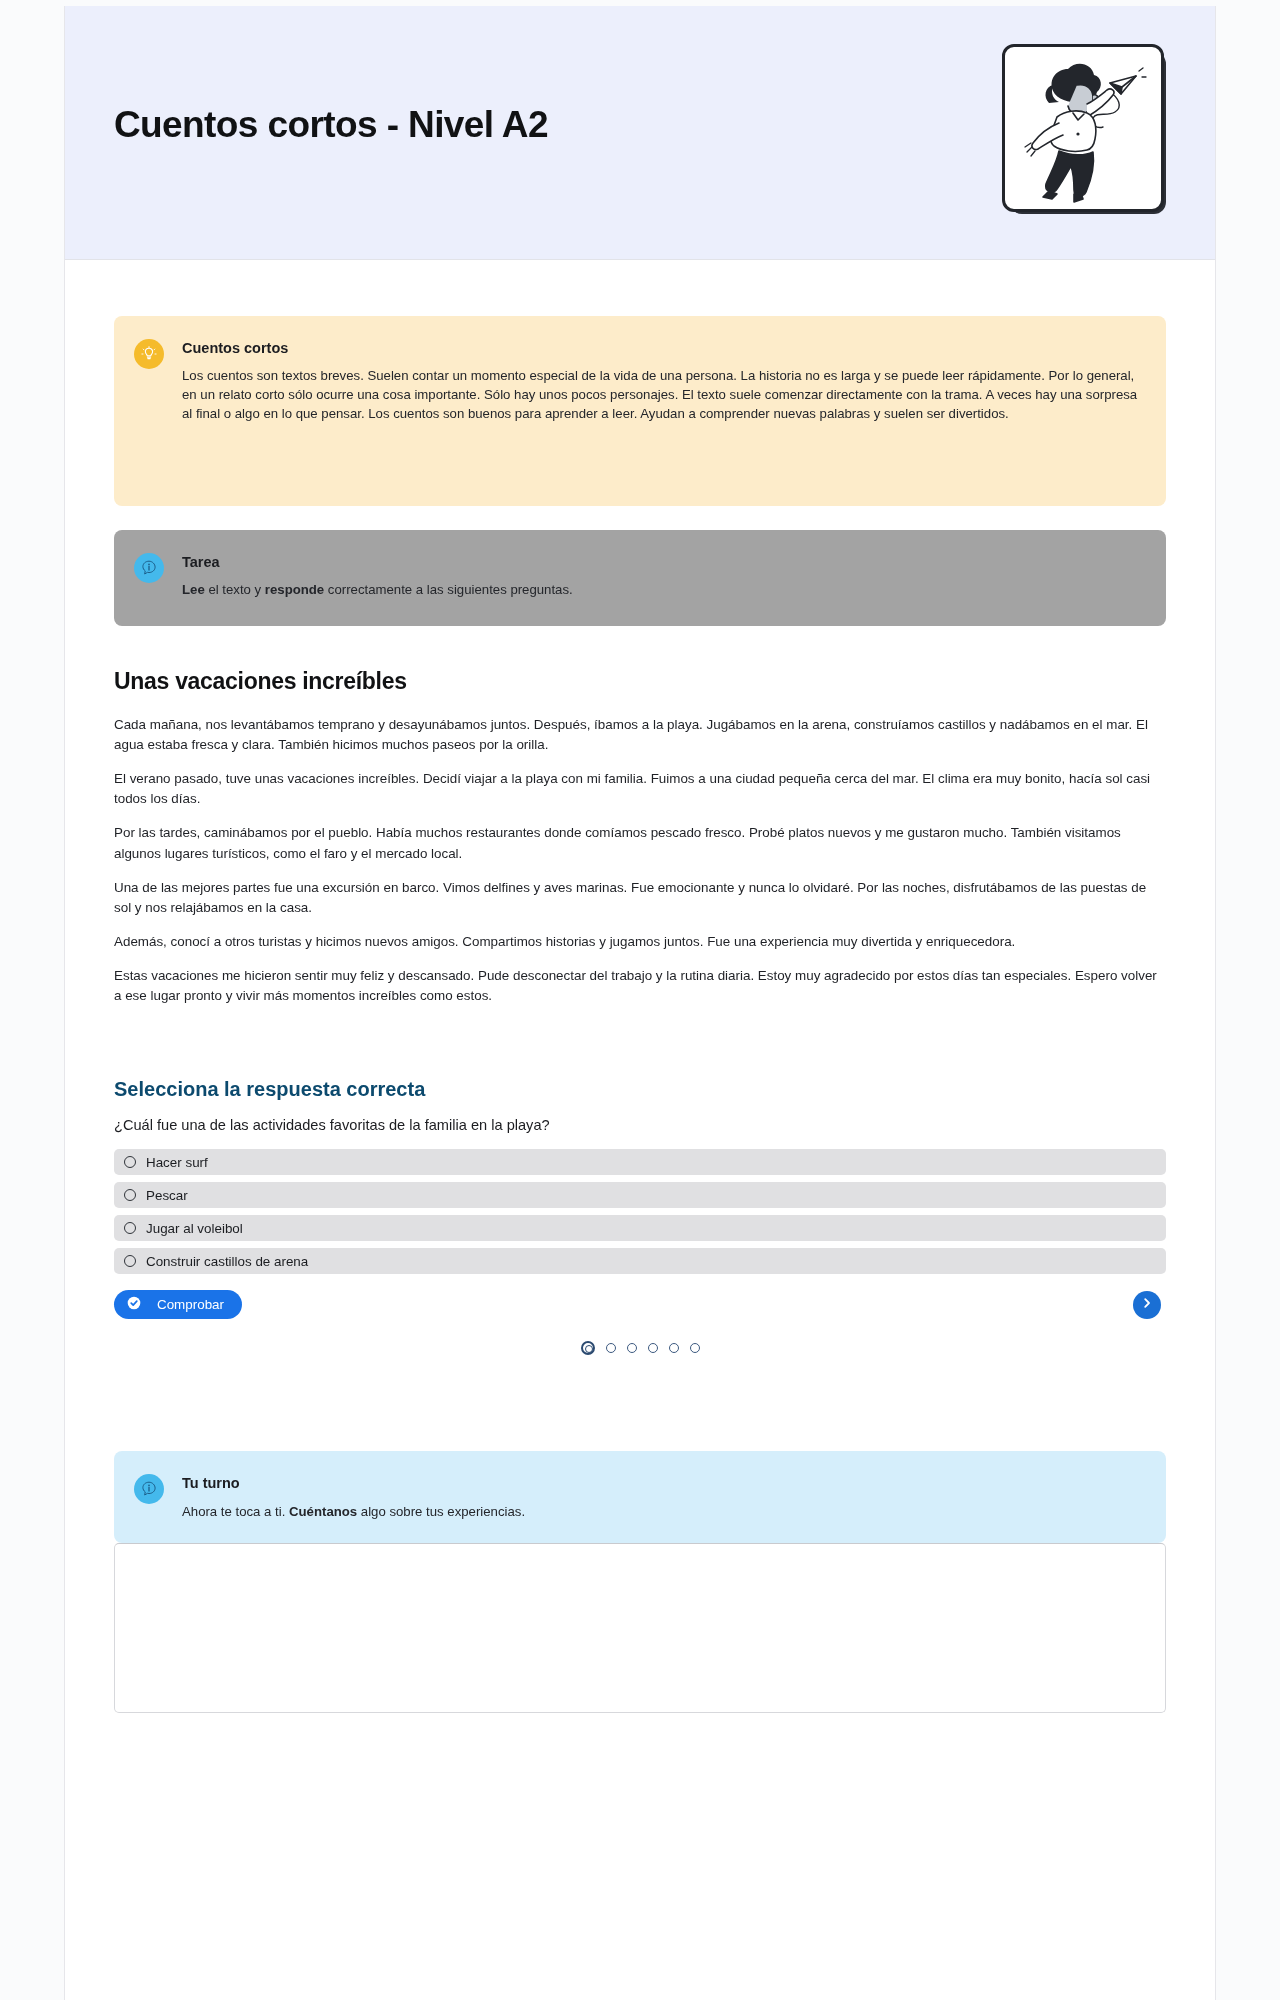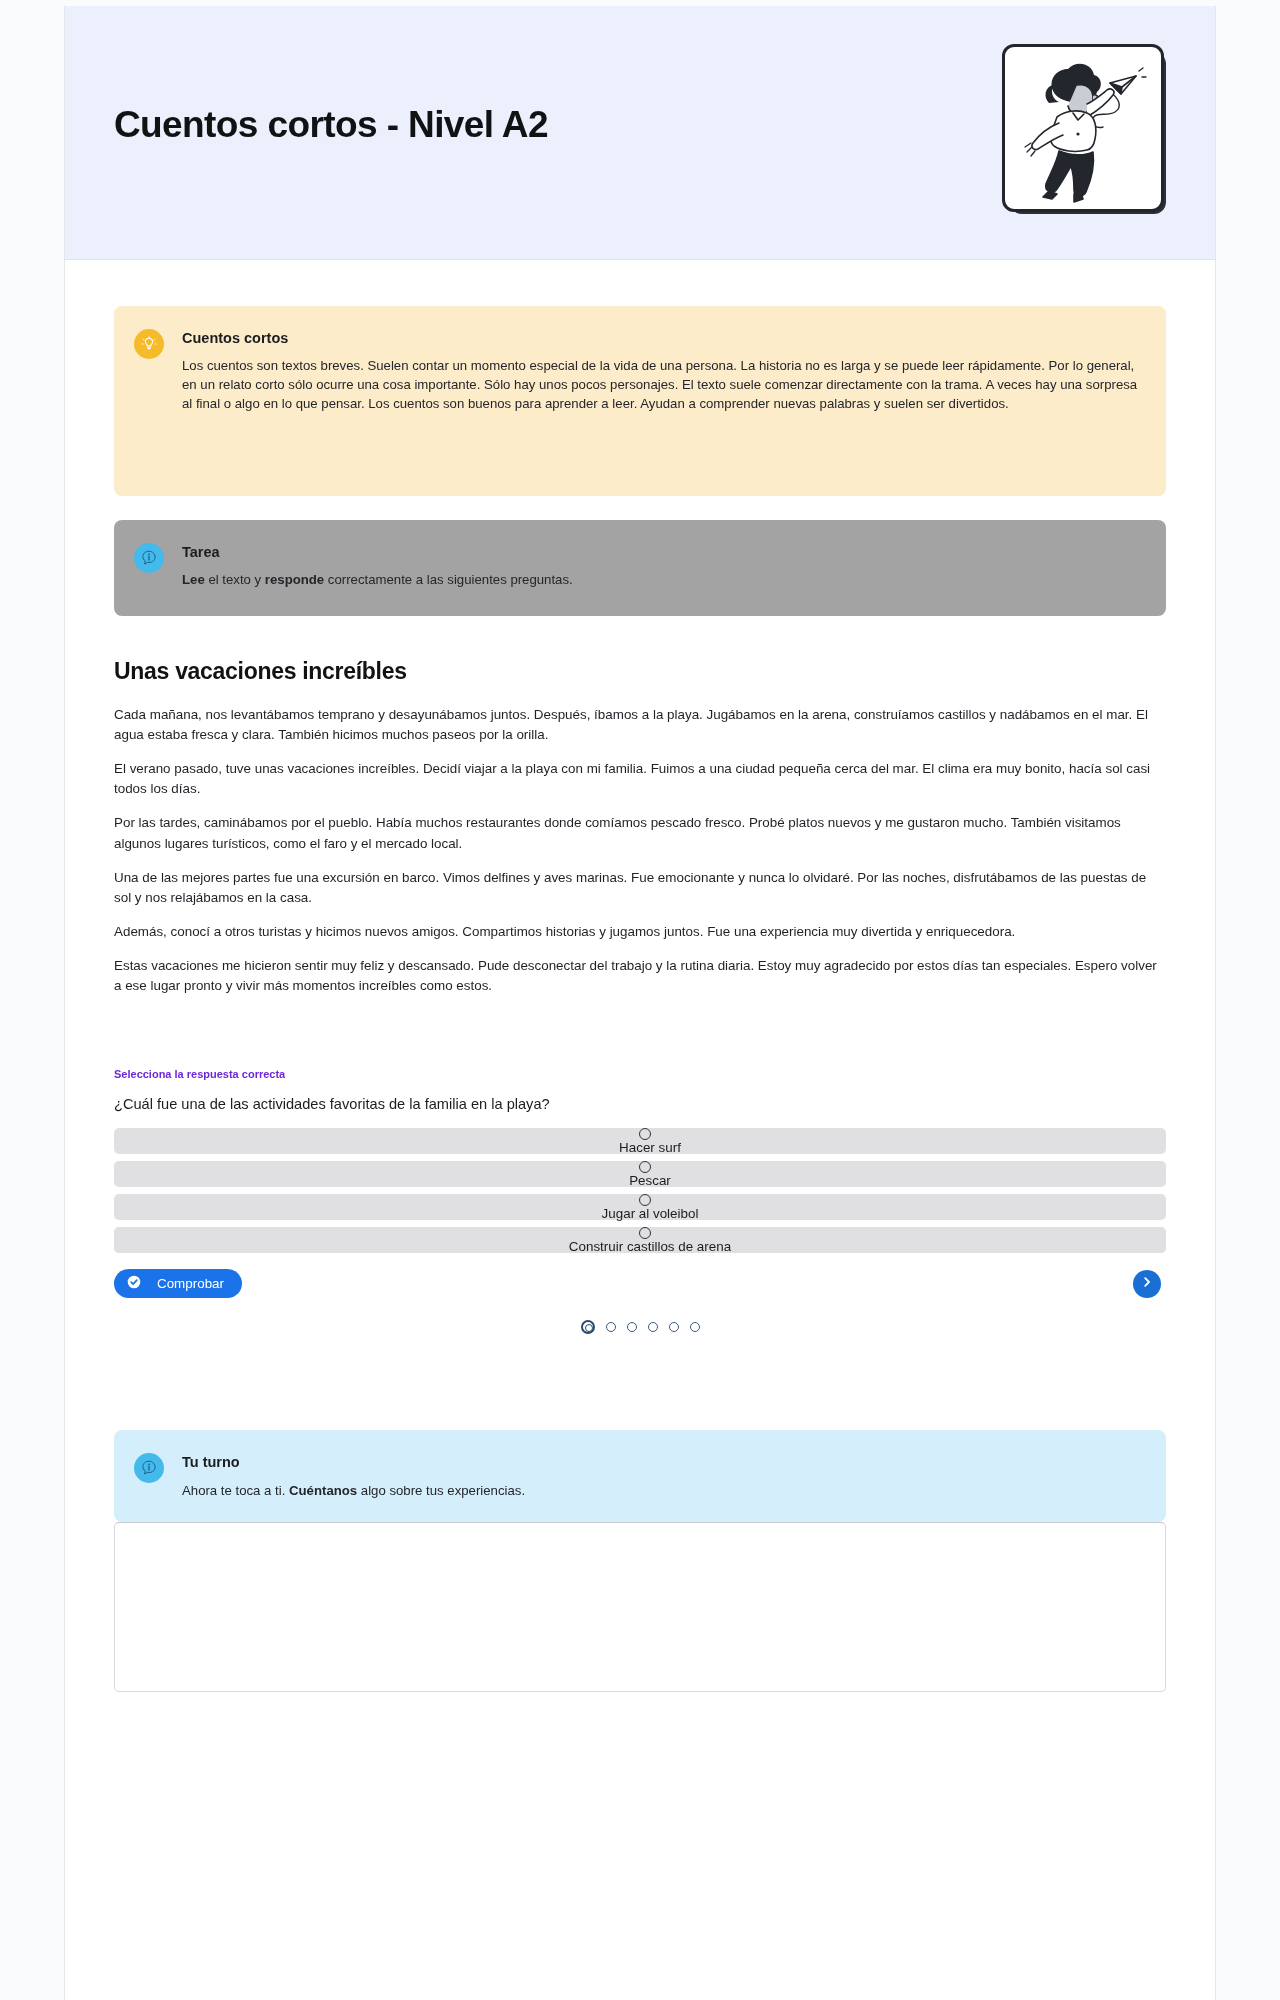--- a/index.html
+++ b/index.html
@@ -75,21 +75,21 @@
     background: #ffffff;
     border: 3px solid #22252b;
     border-radius: 12px;
     overflow: hidden;
   }
   .illus-card svg { display:block; }
 
   
   .body-wrap {
     position: relative;
-    padding: 8px 49px;
+    padding: 18px 49px;
   }
 
   
   .callout {
     position: relative;
     border-radius: 8px;
     padding: 24px 26px 24px 68px;
     box-sizing: border-box;
   }
   .callout .cal-icon {
@@ -149,40 +149,39 @@
   .story-p {
     font-size: 13.4px;
     line-height: 1.5;
     color: #1f2126;
     margin: 0 0 14px 0;
   }
 
   
   .quiz-block { margin-top: 72px; }
   .quiz-heading {
-    font-size: 11px;
+    font-size: 20px;
     font-weight: 700;
-    color: #6d28d9;
+    color: #0c4a6e;
     margin-bottom: 16px;
   }
   .quiz-question {
     font-size: 14.6px;
     color: #1c1d21;
     margin-bottom: 16px;
   }
   .option-row {
     display: flex;
     align-items: center;
     background: #e0e0e2;
     border-radius: 5px;
     height: 26px;
     margin-bottom: 7px;
     padding-left: 10px;
     box-sizing: border-box;
-    flex-direction: column;
   }
   .option-radio {
     width: 12px;
     height: 12px;
     border: 1.6px solid #30343a;
     border-radius: 50%;
     box-sizing: border-box;
     flex: 0 0 auto;
   }
   .option-label {

